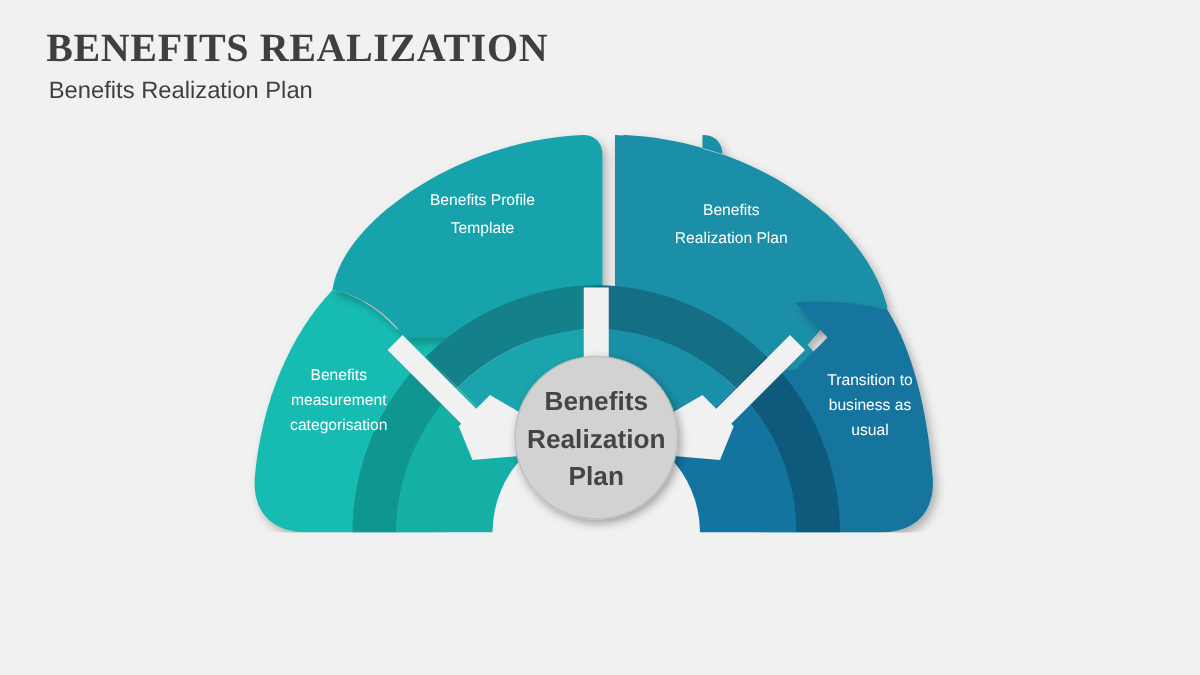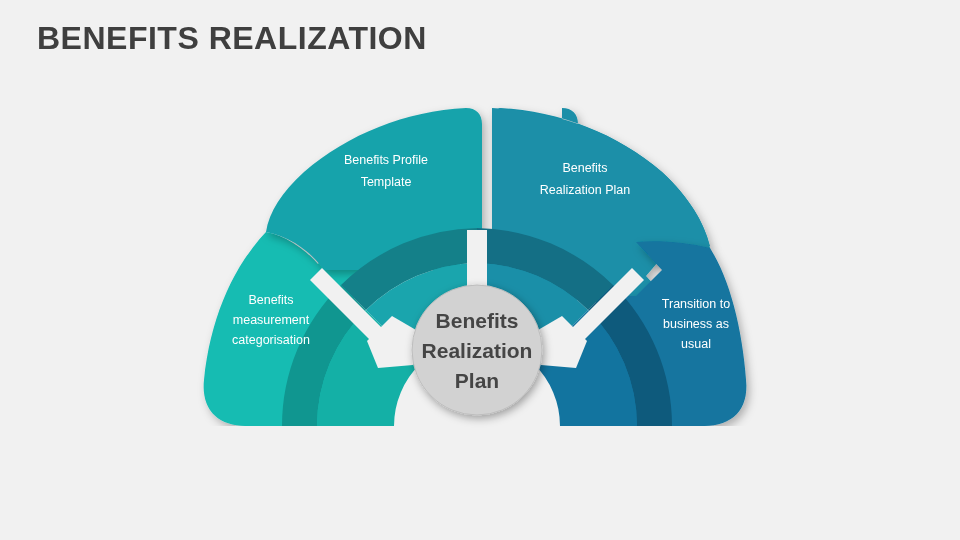--- a/index.html
+++ b/index.html
@@ -21,20 +21,21 @@
   }
   #page-title {
     position: absolute;
     left: 37px;
     top: 20px;
     font-size: 32px;
     font-weight: bold;
     letter-spacing: 0.5px;
     color: #3f3f3f;
     white-space: nowrap;
+    font-family: Liberation Serif, serif;
   }
   #page-subtitle {
     position: absolute;
     left: 39px;
     top: 62px;
     font-size: 19px;
     font-weight: normal;
     color: #3f3f3f;
     white-space: nowrap;
   }
@@ -66,20 +67,21 @@
     font-weight: bold;
     text-anchor: middle;
   }
 </style>
 </head>
 <body style="background: rgb(241, 241, 241);">
 
 <div id="slide" style="background: rgb(241, 241, 241);">
 
   <div id="page-title">BENEFITS REALIZATION</div>
+  <div id="page-subtitle">Benefits Realization Plan</div>
 
   <div id="diagram-wrap">
     <svg class="diagram" viewBox="0 0 640 370" xmlns="http://www.w3.org/2000/svg">
       <defs>
         <filter id="softshadow" x="-30%" y="-30%" width="170%" height="170%">
           <feDropShadow dx="3" dy="4" stdDeviation="4" flood-color="#000000" flood-opacity="0.28"></feDropShadow>
         </filter>
         <filter id="softshadow2" x="-30%" y="-30%" width="170%" height="170%">
           <feDropShadow dx="2" dy="3" stdDeviation="3" flood-color="#000000" flood-opacity="0.24"></feDropShadow>
         </filter>

